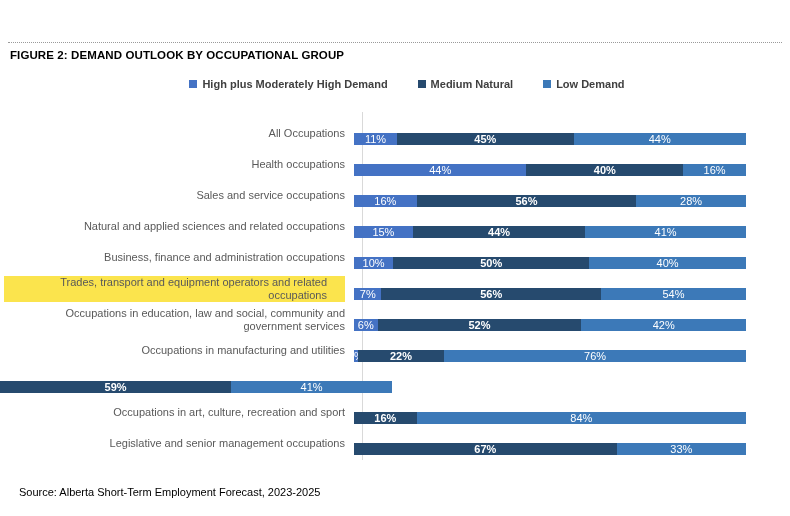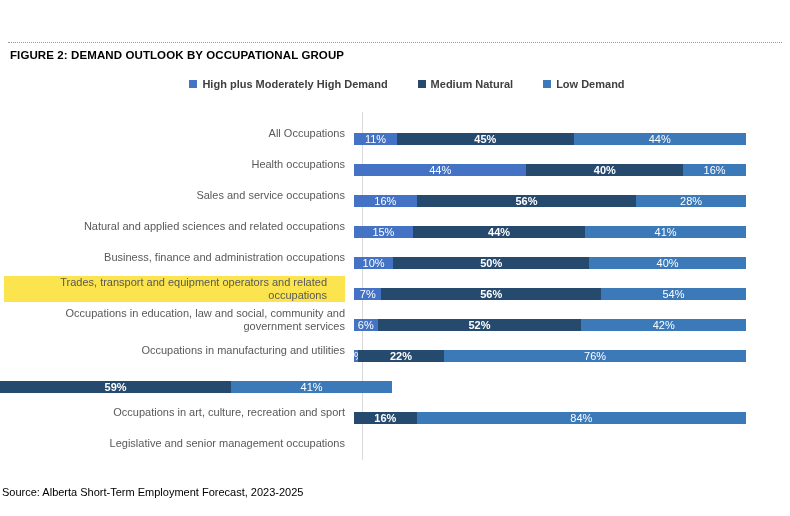--- a/index.html
+++ b/index.html
@@ -37,21 +37,21 @@
   .cat .hl { background:#fbe44d; padding:0 18px; }
   .track { width:392px; height:22px; display:flex; flex:0 0 auto; }
   .seg {
     display:flex; align-items:center; justify-content:center;
     color:#ffffff; font-size:11px; overflow:visible;margin-top:10px;
   }
   .seg span { white-space:nowrap; }
   .seg.bold { font-weight:bold; }
   .seg.fill { flex:1 1 auto; }
   .source {
-    position:absolute; top:486px; left:2px;
+    position:absolute; top:486px; left:19px;
     font-size:11px; color:#000;text-align:right;
   }
 </style>
 </head>
 <body>
 
 <div class="page">
   <div class="rule-top"></div>
   <div class="fig-title">FIGURE 2: DEMAND OUTLOOK BY OCCUPATIONAL GROUP</div>
   <div class="legend">
@@ -199,17 +199,25 @@
             <div class="seg bold" style="width: 16%; background: rgb(38, 74, 110);">
               <span>16%</span>
             </div>
             <div class="seg fill" style="background: rgb(60, 121, 184);">
               <span>84%</span>
             </div>
           </div>
         </div>
         <div class="row">
           <div class="cat"><span>Legislative and senior management occupations</span></div>
+          <div class="track">
+            <div class="seg bold" style="width: 67%; background: rgb(38, 74, 110);">
+              <span>67%</span>
+            </div>
+            <div class="seg fill" style="background: rgb(60, 121, 184);">
+              <span>33%</span>
+            </div>
+          </div>
         </div>
       </div>
   </div>
   <div class="source">Source: Alberta Short-Term Employment Forecast, 2023-2025</div>
 </div>
 
 </body></html>

